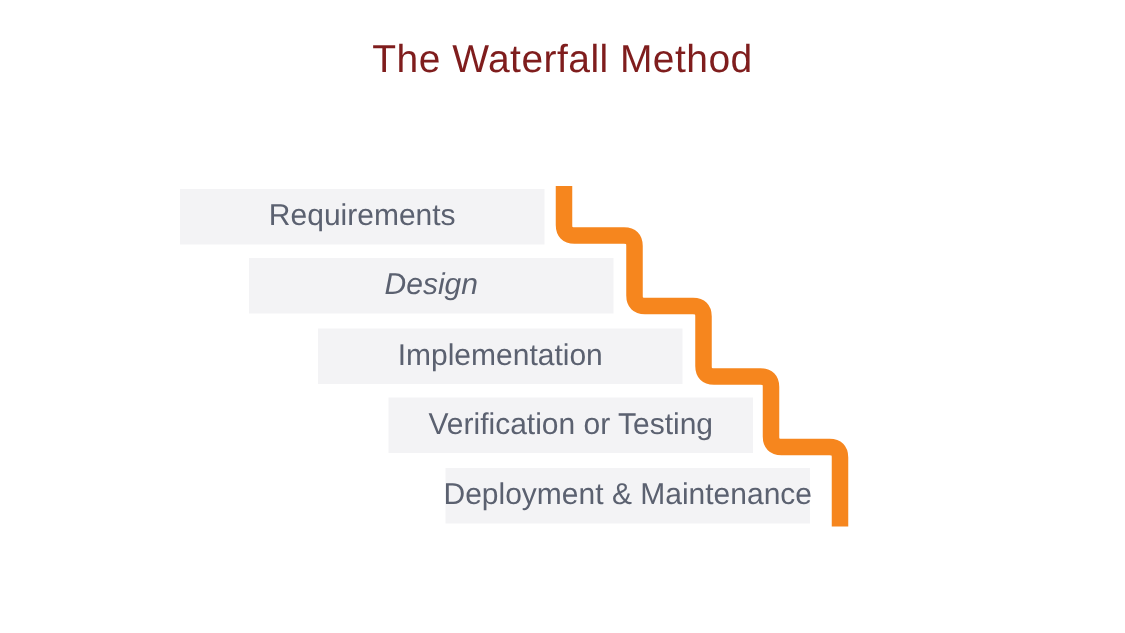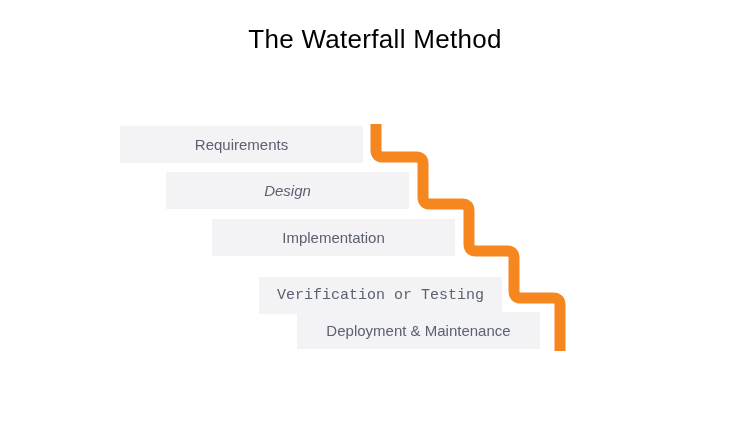--- a/index.html
+++ b/index.html
@@ -18,48 +18,48 @@
   .title {
     position: absolute;
     top: 24px;
     left: 0;
     width: 750px;
     margin: 0;
     text-align: center;
     font-size: 26px;
     font-weight: 400;
     letter-spacing: 0.3px;
-    color: #000000;
+    color: #7f1d1d;
   }
   .connector {
     position: absolute;
     top: 0;
     left: 0;
     width: 750px;
     height: 422px;
     pointer-events: none;
   }
   .step {
     position: absolute;
     width: 243px;
     height: 37px;
     background: #F3F3F5;
     display: flex;
     align-items: center;
     justify-content: center;
   }
   .step-label {
-    font-size: 15px;
+    font-size: 20px;
     color: #5B6170;
     white-space: nowrap;
   }
   .step:nth-of-type(1) { left: 120px; top: 126px; }
   .step:nth-of-type(2) { left: 166px; top: 172px; font-style: italic; }
   .step:nth-of-type(3) { left: 212px; top: 219px; }
-  .step:nth-of-type(4) { left: 259px; top: 277px; font-family: Liberation Mono, monospace; }
+  .step:nth-of-type(4) { left: 259px; top: 265px; }
   .step:nth-of-type(5) { left: 297px; top: 312px; }
 </style>
 </head>
 <body>
 
 <div class="canvas">
 
   <h1 class="title">The Waterfall Method</h1>
 
   <svg class="connector" width="750" height="422" viewBox="0 0 750 422" aria-hidden="true">

